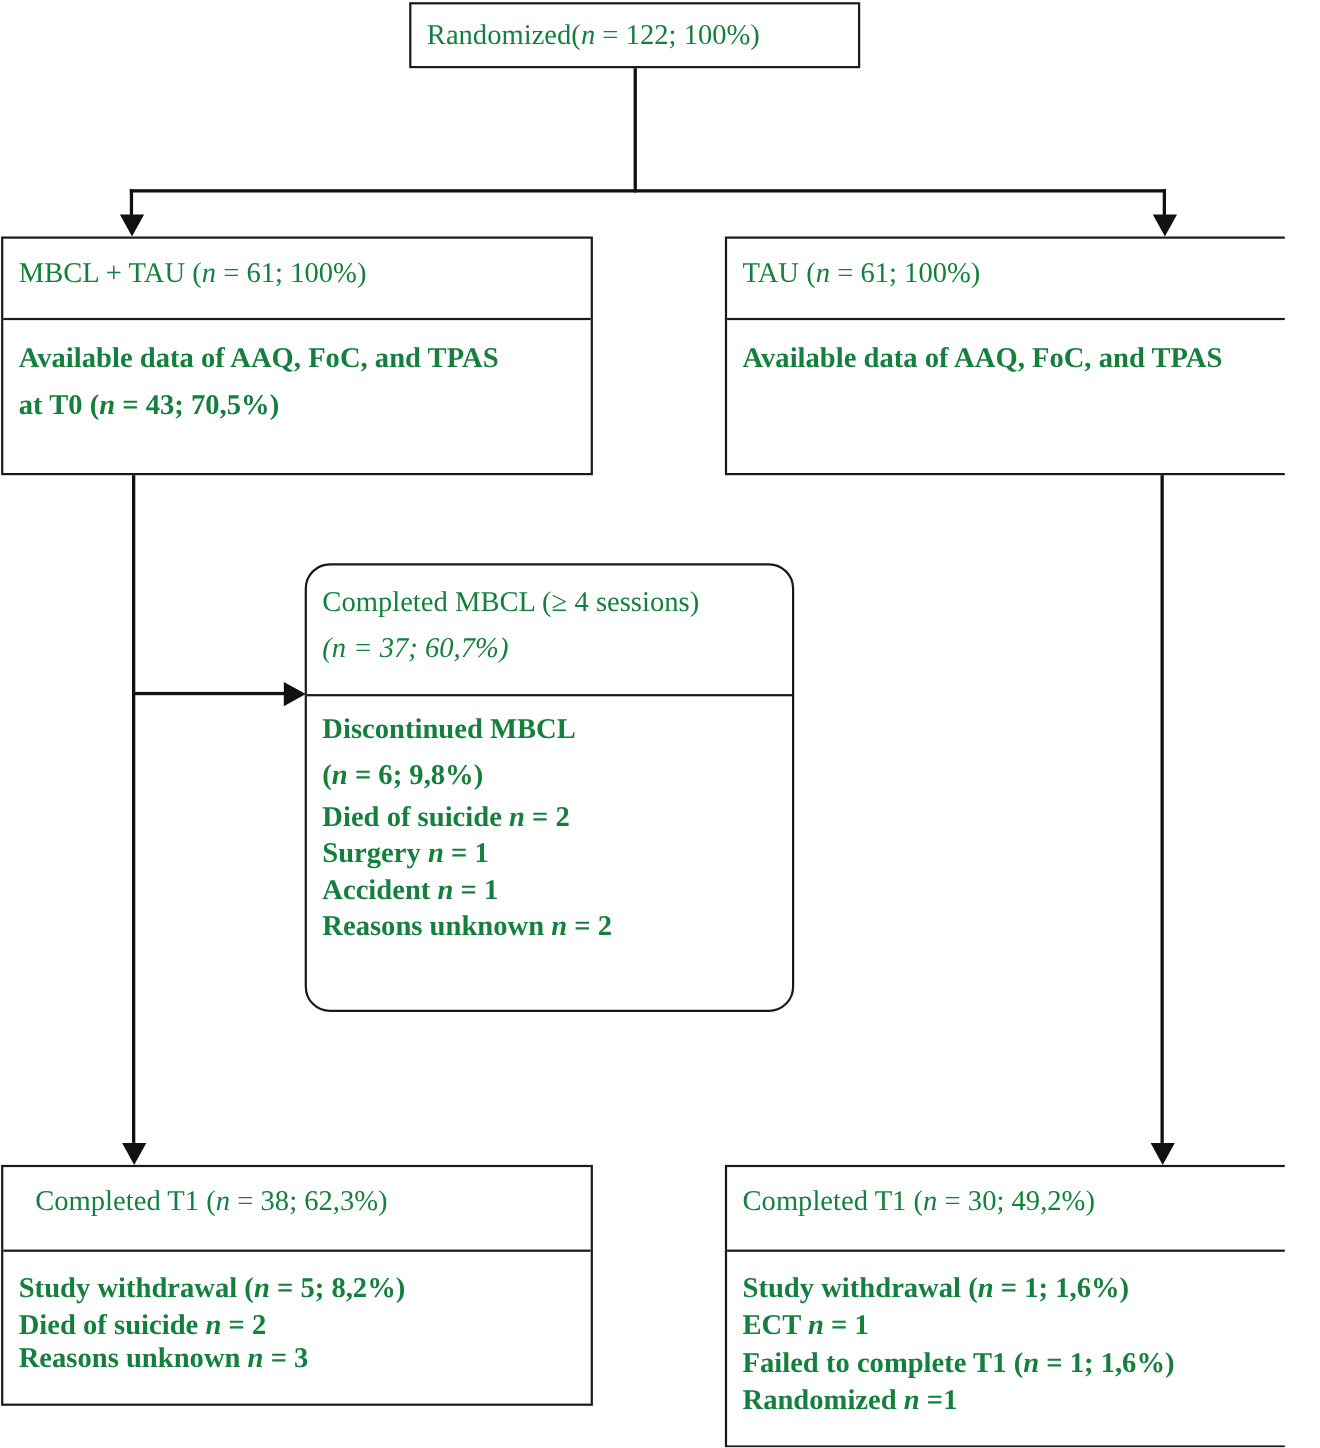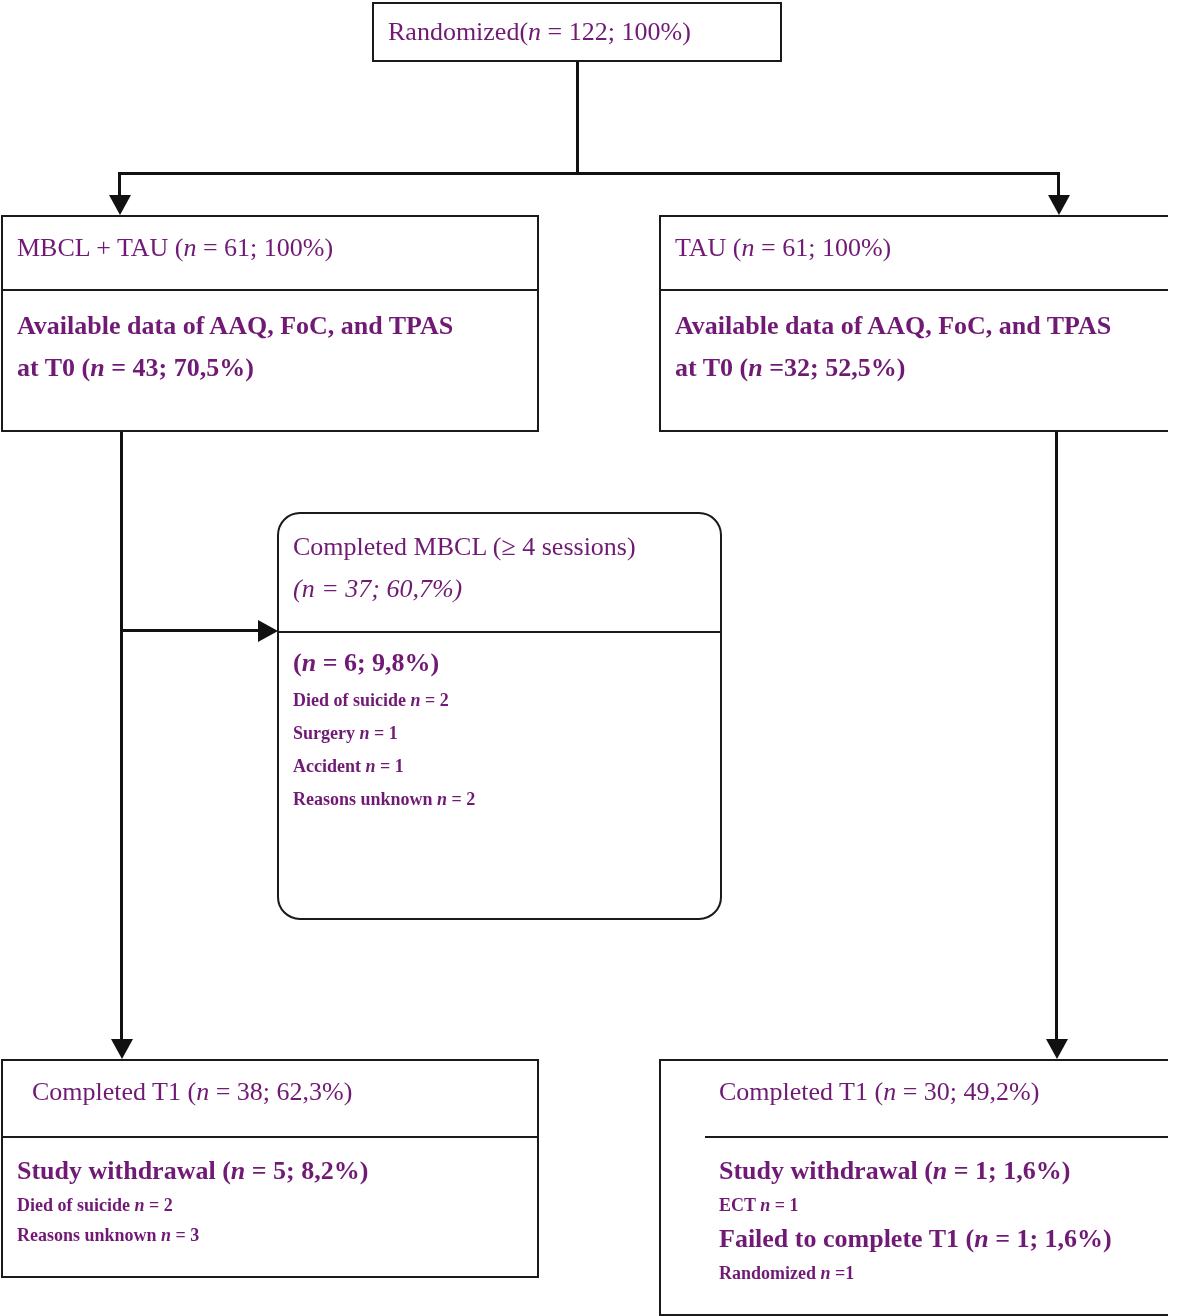--- a/index.html
+++ b/index.html
@@ -6,21 +6,21 @@
     margin: 0;
     padding: 0;
     background: #ffffff;
   }
   #canvas {
     position: relative;
     width: 1168px;
     height: 1316px;
     background: #ffffff;
     font-family: "Liberation Serif", "DejaVu Serif", serif;
-    color: #701a75;
+    color: #15803d;
     overflow: hidden;
   }
 
   
   .box {
     position: absolute;
     box-sizing: border-box;
     border: 2px solid #1a1a1a;
     background: #ffffff;
   }
@@ -37,21 +37,21 @@
   
   .line {
     font-size: 26px;
     line-height: 42px;
     white-space: nowrap;
   }
   .line.tight {
     line-height: 38px;
   }
   .sub {
-    font-size: 18px;
+    font-size: 26px;
     line-height: 33px;
     white-space: nowrap;
   }
   .sub.compact {
     line-height: 30px;
   }
   i, .ital {
     font-style: italic;
   }
 
@@ -118,23 +118,20 @@
   </div>
 
   <div class="box" style="left:659px; top:215px; width:540px; height:217px;">
     <div class="cell" style="height:72px;border-radius:26px;">
       <div class="line">
         <span>TAU</span> (<i>n</i><span> = 61; 100%)</span>
       </div>
     </div>
     <div class="cell divided" style="padding-top:14px;">
       <div class="line">Available data of AAQ, FoC, and TPAS</div>
-      <div class="line">
-        <span>at T0 (</span><i>n</i><span> =32; 52,5%)</span>
-      </div>
     </div>
   </div>
 
   <div class="vline" style="left:120px; top:432px; height:607px;"></div>
 
   <div class="hline" style="left:120px; top:629px; width:140px;"></div>
   <div class="arrow-right" style="left:258px; top:620px;"></div>
 
   <div class="arrow-down" style="left:111px; top:1039px;"></div>
 
@@ -142,20 +139,21 @@
   <div class="arrow-down" style="left:1046px; top:1039px;"></div>
 
   <div class="box" style="left:277px; top:512px; width:445px; height:408px;border-radius:23px;">
     <div class="cell" style="height:117px; padding-top:12px;">
       <div class="line">Completed MBCL (≥ 4 sessions)</div>
       <div class="line ital">
         <span>(</span><i>n</i><span> = 37; 60,7%)</span>
       </div>
     </div>
     <div class="cell divided" style="padding-top:9px;">
+      <div class="line">Discontinued MBCL</div>
       <div class="line">
         <span>(</span><i>n</i><span> = 6; 9,8%)</span>
       </div>
       <div class="sub">
         <span>Died of suicide</span> <i>n</i><span> = 2</span>
       </div>
       <div class="sub">
         <span>Surgery</span> <i>n</i><span> = 1</span>
       </div>
       <div class="sub">
@@ -179,21 +177,21 @@
       </div>
       <div class="sub compact">
         <span>Died of suicide</span> <i>n</i><span> = 2</span>
       </div>
       <div class="sub compact">
         <span>Reasons unknown</span> <i>n</i><span> = 3</span>
       </div>
     </div>
   </div>
 
-  <div class="box" style="left:659px; top:1059px; width:540px; height:257px;padding-left:44px;">
+  <div class="box" style="left:659px; top:1059px; width:540px; height:257px;">
     <div class="cell" style="height:75px; padding-top:10px;">
       <div class="line">
         <span>Completed T1</span> (<i>n</i><span> = 30; 49,2%)</span>
       </div>
     </div>
     <div class="cell divided" style="padding-top:14px;">
       <div class="line tight">
         <span>Study withdrawal</span> (<i>n</i><span> = 1; 1,6%)</span>
       </div>
       <div class="sub compact">

